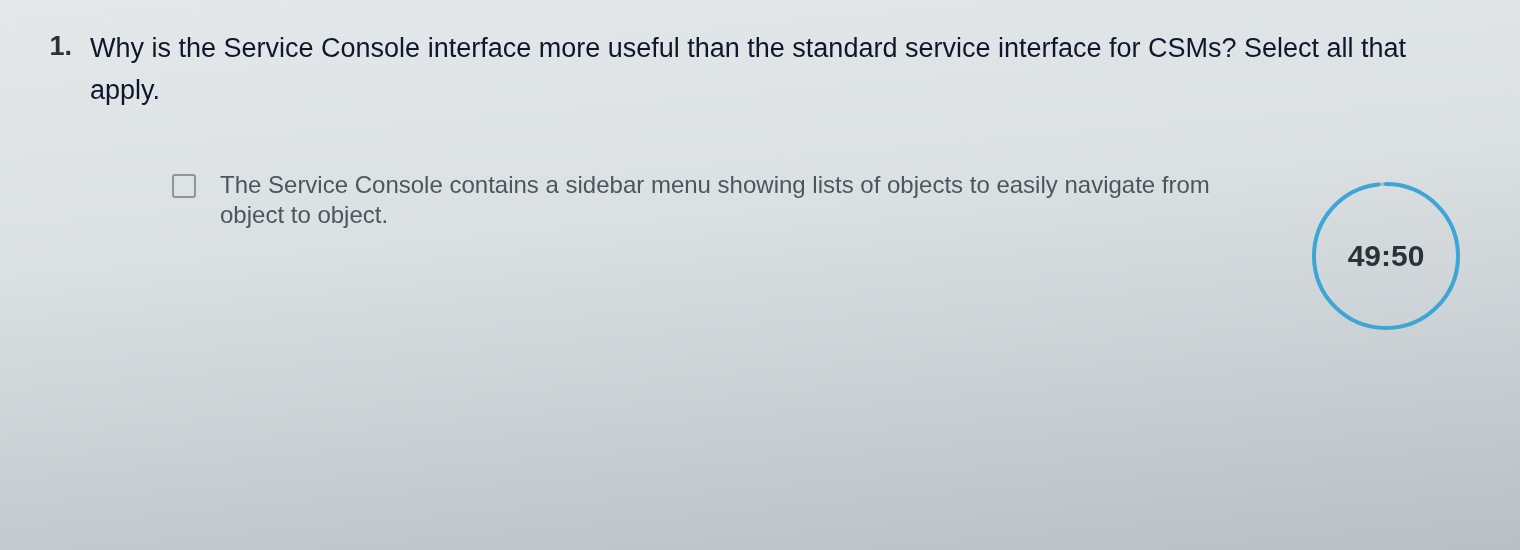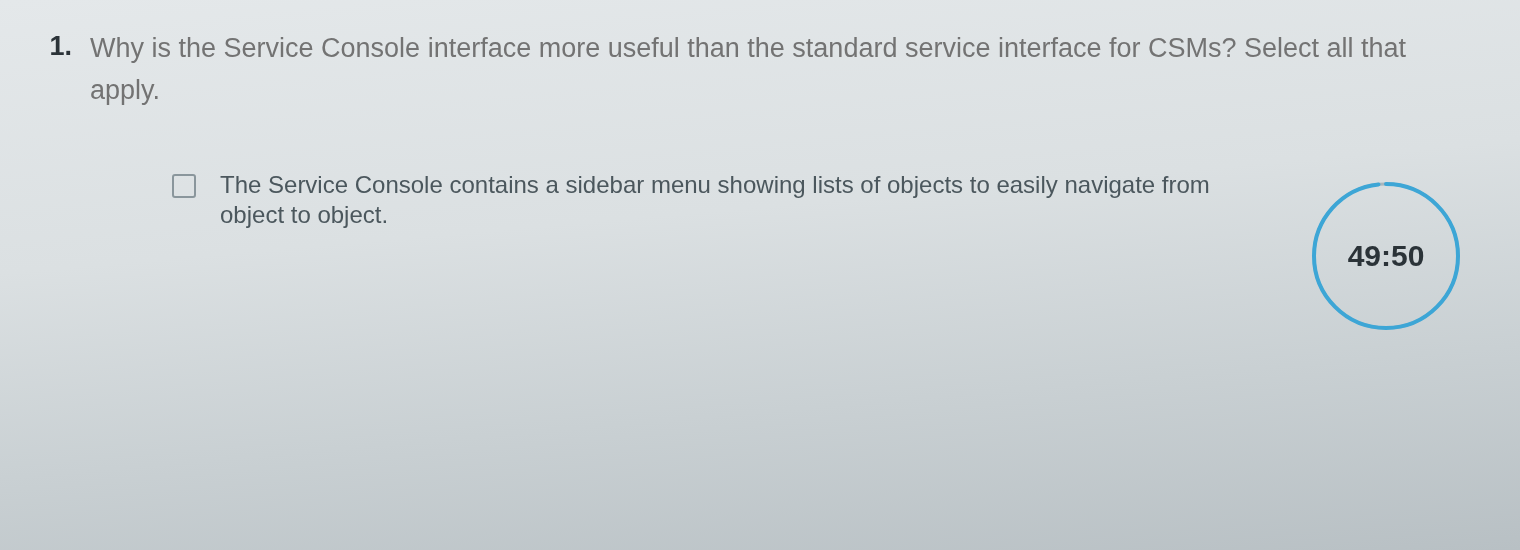--- a/index.html
+++ b/index.html
@@ -24,21 +24,21 @@
   .qnum {
     font-weight: 700;
     font-size: 27px;
     color: #2b3338;
     min-width: 28px;
     text-align: right;
     line-height: 1.35;
   }
   .qtext {
     font-size: 27px;
-    color: #737373;
+    color: #0f172a;
     line-height: 1.55;
     font-weight: 400;
   }
   .options {
     padding-left: 128px;
     padding-right: 260px;
     display: flex;
     flex-direction: column;
     gap: 34px;
   }

